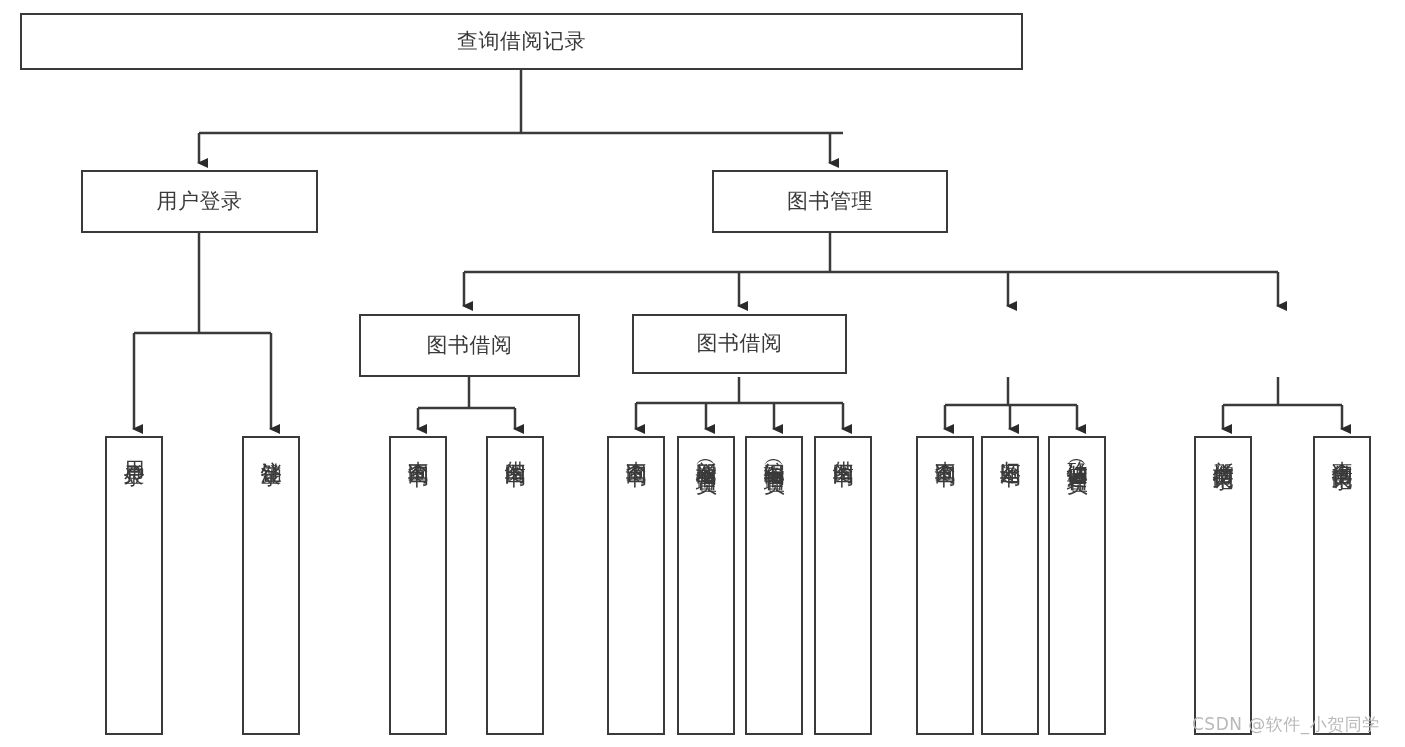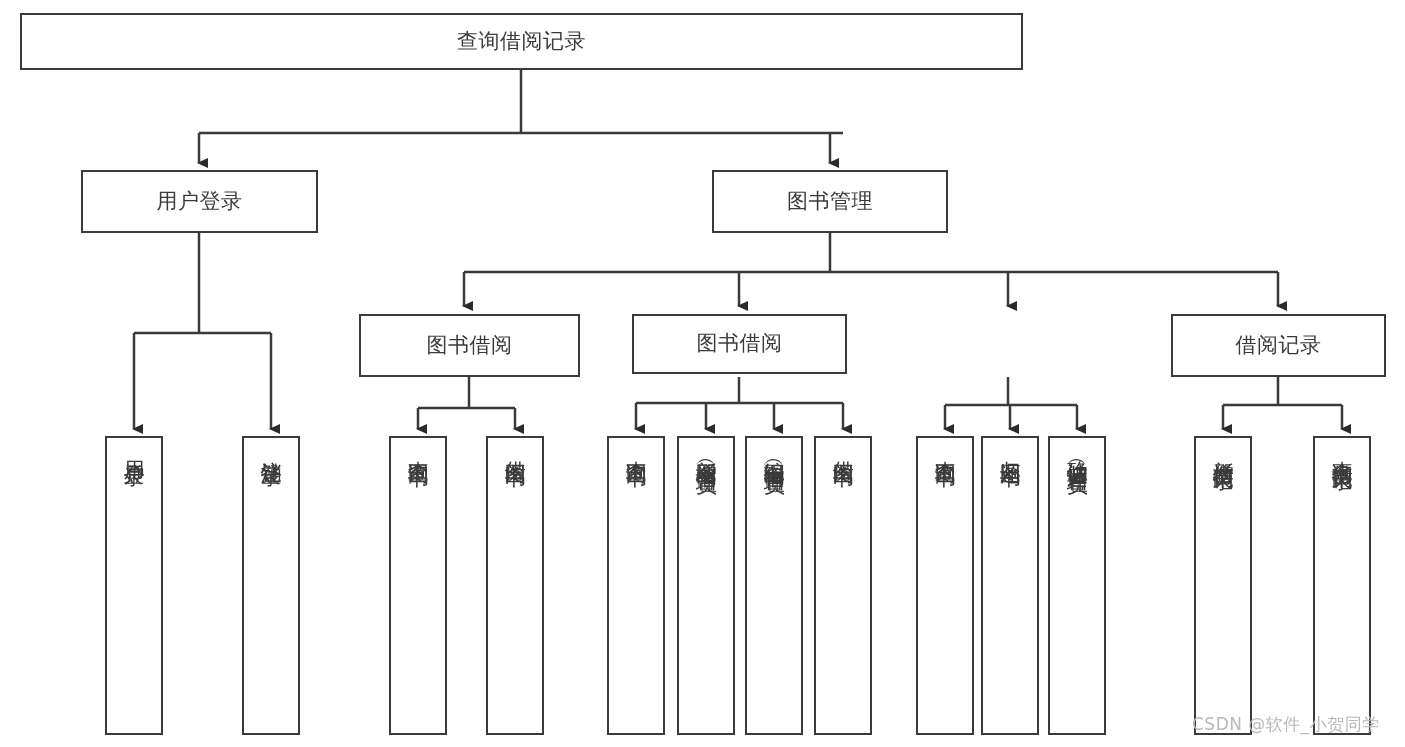--- a/index.html
+++ b/index.html
@@ -132,23 +132,20 @@
 
   <div class="node horiz" style="left:359px; top:314px; width:221px; height:63px;">
     <span class="label">图书借阅</span>
   </div>
 
   <div class="node horiz" style="left:632px; top:314px; width:215px; height:60px;">
     <span class="label">图书借阅</span>
   </div>
 
 
-  <div class="node horiz" style="left:1171px; top:314px; width:215px; height:63px;">
-    <span class="label">借阅记录</span>
-  </div>
 
   <div class="node vert" style="left:105px; top:436px; width:58px; height:299px;">
     <span class="label">用户登录</span>
   </div>
   <div class="node vert" style="left:242px; top:436px; width:58px; height:299px;">
     <span class="label">注销登录</span>
   </div>
 
   <div class="node vert" style="left:389px; top:436px; width:58px; height:299px;">
     <span class="label">查询图书</span>

